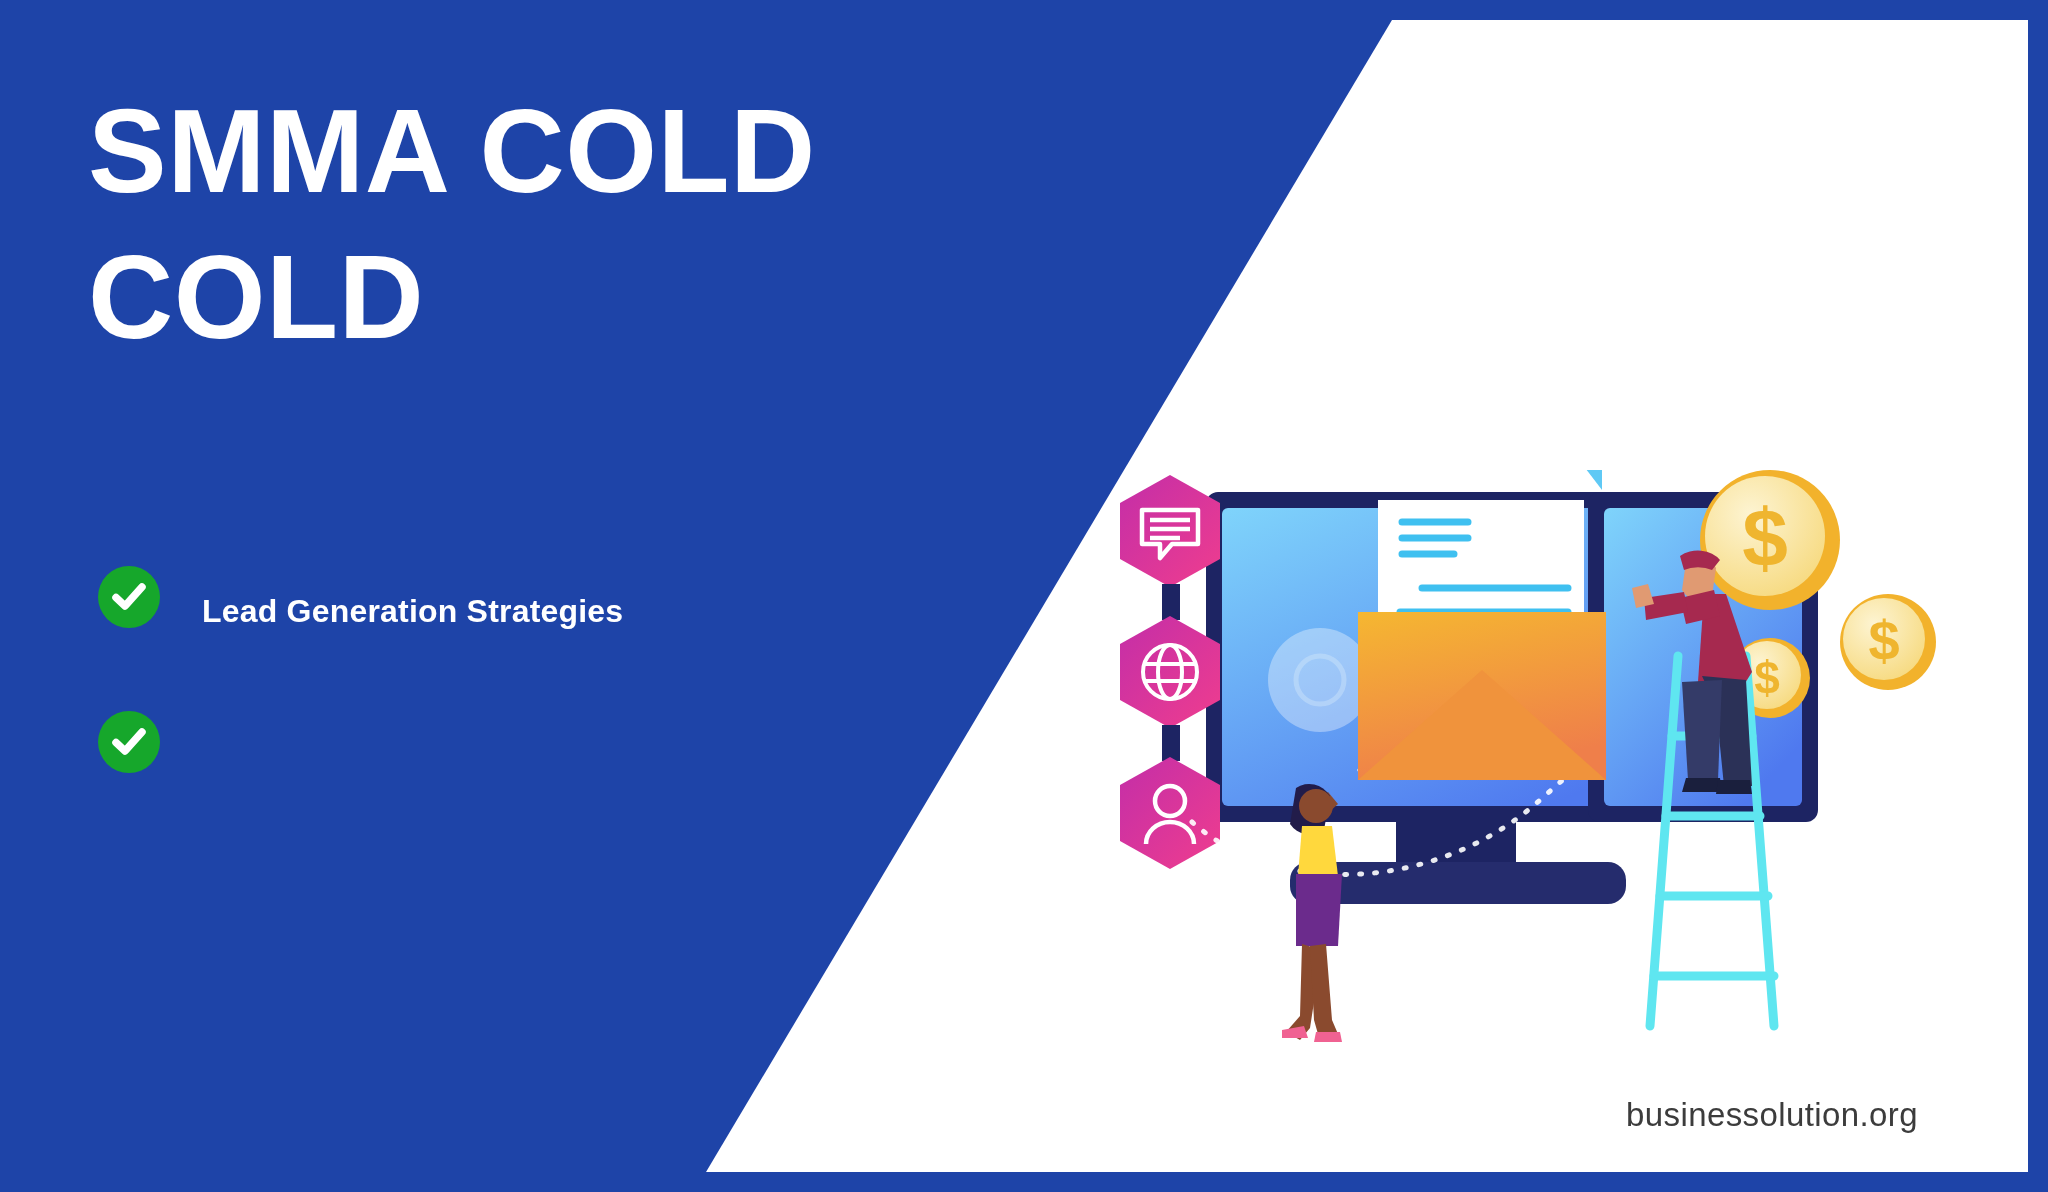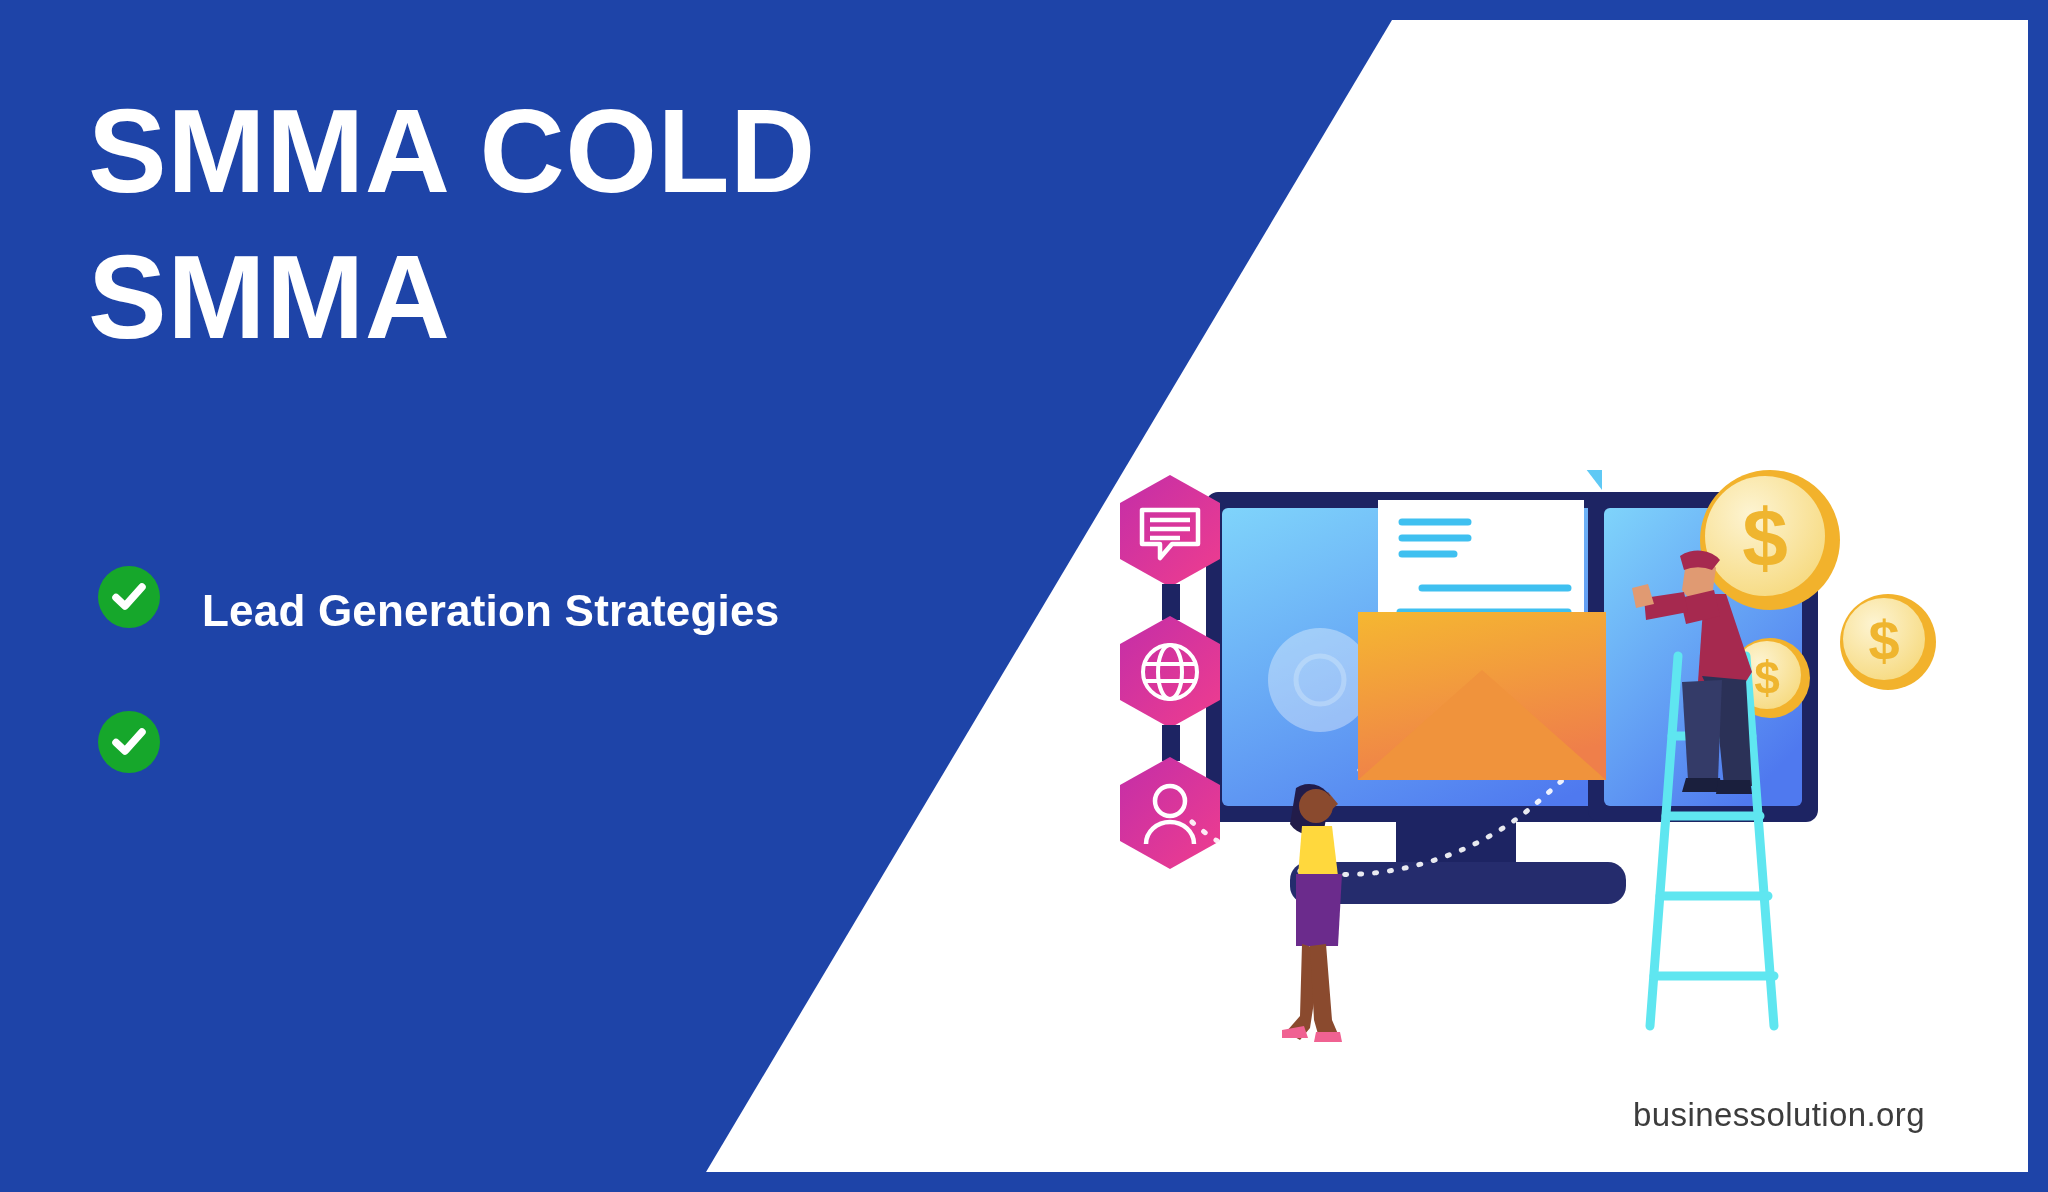--- a/index.html
+++ b/index.html
@@ -31,44 +31,44 @@
   .check-row{display:flex;align-items:center;height:78px;margin-bottom:67px;}
   .check-badge{
     width:62px;height:62px;border-radius:50%;
     background:#16a72b;
     display:flex;align-items:center;justify-content:center;
     flex:0 0 auto;
   }
   .check-badge svg{display:block;}
   .check-label{
     margin-left:42px;color:#ffffff;font-weight:bold;
-    font-size:44px;letter-spacing:0.2px;white-space:nowrap;margin-top:28px;
+    font-size:32px;letter-spacing:0.2px;white-space:nowrap;margin-top:28px;
   }
 
   
   .site-url{
-    position:absolute;right:123px;bottom:58px;
+    position:absolute;right:130px;bottom:58px;
     color:#3c3c3c;font-size:33px;letter-spacing:0.4px;
   }
 
   
   .illo{position:absolute;left:1110px;top:470px;width:880px;height:640px;}
   .illo svg{display:block;}
 </style>
 </head>
 <body>
 
 <div id="stage">
 
   <div class="bg-blue"></div>
   <div class="white-panel"></div>
 
   <div class="headline">
     <span>SMMA COLD</span>
-    <span class="l2">SMMA</span>
+    <span class="l2">COLD</span>
   </div>
 
   <div class="checklist">
 
     <div class="check-row">
       <span class="check-badge">
         <svg width="40" height="40" viewBox="0 0 40 40">
           <path d="M7 20.5 L16 29 L33 10" fill="none" stroke="#ffffff" stroke-width="7.5" stroke-linecap="round" stroke-linejoin="round"></path>
         </svg>
       </span>

